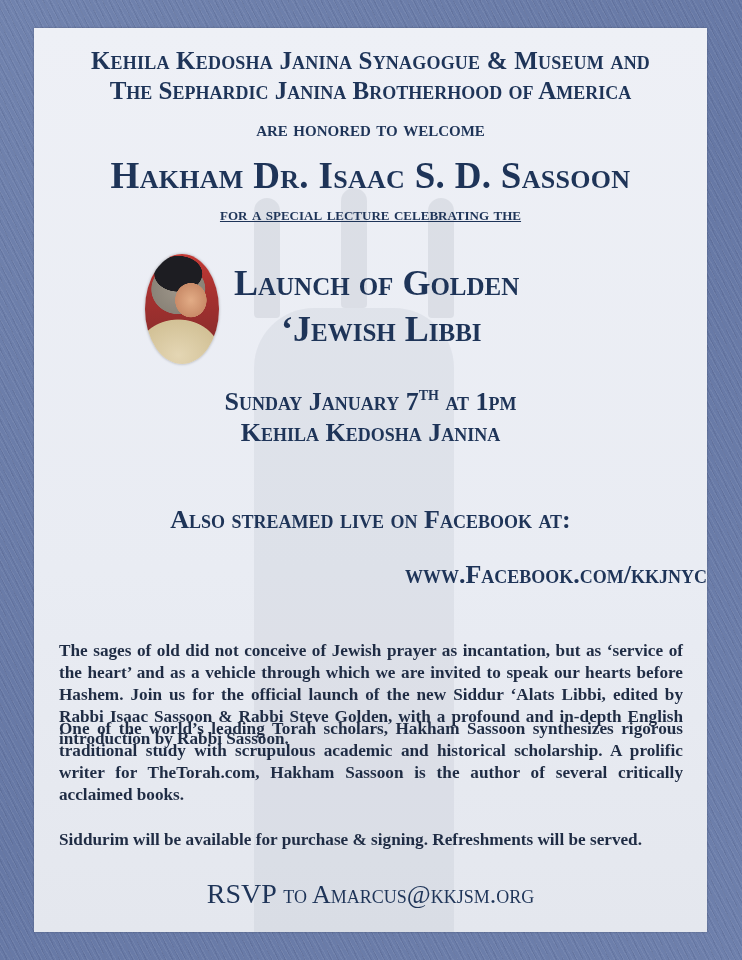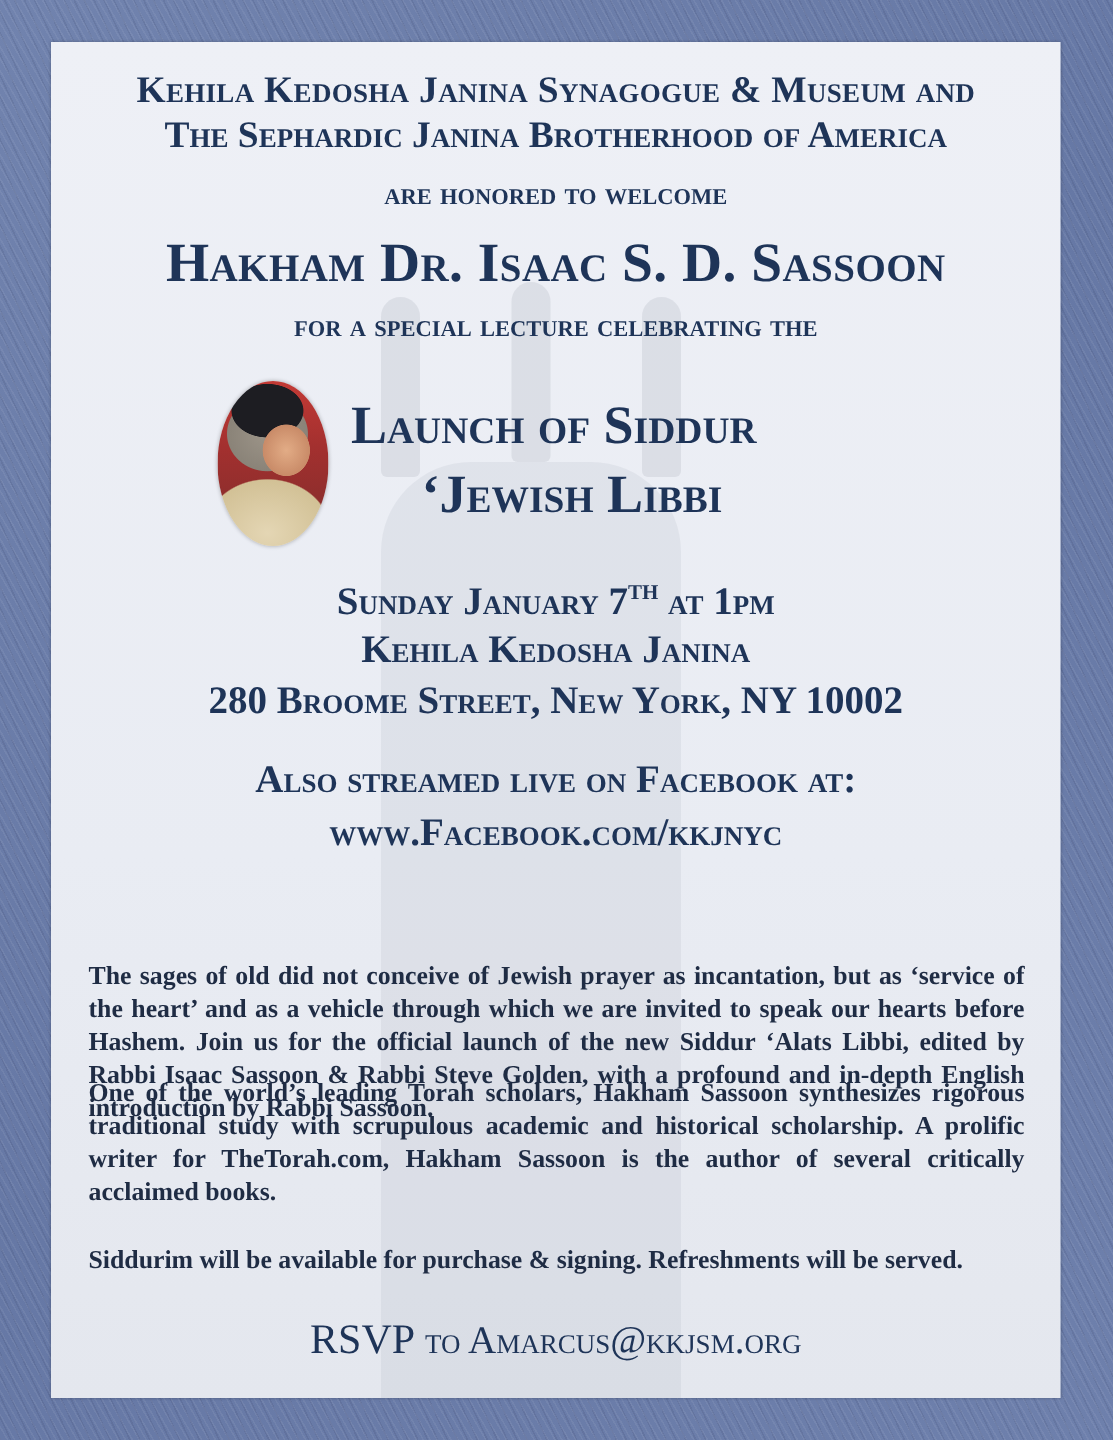--- a/index.html
+++ b/index.html
@@ -37,42 +37,42 @@
     .wm-f1 { left: 20px; } .wm-f2 { left: 107px; top: -10px; } .wm-f3 { left: 194px; }
 
     .content { position: absolute; left: 0; top: 0; width: 673px; height: 680px; color: #1e3458; }
     .center { text-align: center; position: absolute; left: 0; width: 673px; }
     .sc { font-variant: small-caps; font-family: "Liberation Serif", serif; }
 
     .org1 { top: 18px; font-size: 25px; font-weight: bold; line-height: 30px; letter-spacing: 0.2px; }
     .org2 { top: 48px; font-size: 25px; font-weight: bold; line-height: 30px; }
     .honored { top: 88px; font-size: 22px; font-weight: bold; }
     .speaker { top: 126px; font-size: 37px; font-weight: bold; letter-spacing: 0.3px; }
-    .lecture { top: 176px; font-size: 22px; font-weight: bold; }
+    .lecture { top: 176px; font-size: 18px; font-weight: bold; text-decoration: underline; }
 
     .photo {
       position: absolute; left: 111px; top: 226px;
       width: 74px; height: 110px; border-radius: 50%;
       background:
         radial-gradient(ellipse 30% 22% at 62% 42%, #e2ac86 0%, #c98b68 70%, transparent 72%),
         radial-gradient(ellipse 40% 20% at 45% 18%, #1d1d22 0%, #1d1d22 80%, transparent 82%),
         radial-gradient(ellipse 45% 28% at 45% 32%, #9d9589 0%, #8a8378 80%, transparent 82%),
         radial-gradient(ellipse 70% 40% at 45% 92%, #e4d6b4 0%, #d2c196 80%, transparent 82%),
         linear-gradient(180deg, #c23a35 0%, #a3302f 40%, #7d2c2a 100%);
       box-shadow: 0 0 3px rgba(0,0,0,0.3);
     }
     .launch1 { position: absolute; left: 200px; top: 234px; font-size: 36px; font-weight: bold; color: #1e3458; }
     .launch2 { position: absolute; left: 247px; top: 280px; font-size: 36px; font-weight: bold; color: #1e3458; }
 
     .date { top: 354px; font-size: 26px; font-weight: bold; }
     .date sup { font-size: 20px; vertical-align: 10px; }
     .venue { top: 390px; font-size: 26px; font-weight: bold; }
     .address { top: 424px; font-size: 26px; font-weight: bold; }
     .stream1 { top: 477px; font-size: 26px; font-weight: bold; }
-    .stream2 { top: 512px; font-size: 26px; font-weight: bold; }
+    .stream2 { top: 532px; font-size: 26px; font-weight: bold; text-align: right; }
 
     .para {
       position: absolute; left: 25px; width: 624px;
       font-family: "Liberation Serif", serif;
       font-size: 17.2px; line-height: 22px; font-weight: bold;
       text-align: justify; color: #1f2c44;
     }
     .p1 { top: 564px; margin-top: 48px; }
     .p2 { top: 690px; }
     .p3 { top: 801px; text-align: left; }
@@ -91,28 +91,27 @@
   </div>
 
   <div class="content">
     <div class="center sc org1">Kehila Kedosha Janina Synagogue &amp; Museum and</div>
     <div class="center sc org2">The Sephardic Janina Brotherhood of America</div>
     <div class="center sc speaker">Hakham Dr. Isaac S. D. Sassoon</div>
     <div class="center sc honored">are honored to welcome</div>
     <div class="center sc lecture">for a special lecture celebrating the</div>
 
     <div class="photo"></div>
-    <div class="sc launch1">Launch of Siddur</div>
+    <div class="sc launch1">Launch of Golden</div>
     <div class="sc launch2">‘Jewish Libbi</div>
 
     <div class="center sc date">
       <span>Sunday January 7</span><sup>th</sup><span> at 1pm</span>
     </div>
     <div class="center sc venue">Kehila Kedosha Janina</div>
-    <div class="center sc address">280 Broome Street, New York, NY 10002</div>
 
     <div class="center sc stream1">Also streamed live on Facebook at:</div>
     <div class="center sc stream2">www.Facebook.com/kkjnyc</div>
 
     <p class="para p1">The sages of old did not conceive of Jewish prayer as incantation, but as ‘service of the heart’ and as a vehicle through which we are invited to speak our hearts before Hashem. Join us for the official launch of the new Siddur ‘Alats Libbi, edited by Rabbi Isaac Sassoon &amp; Rabbi Steve Golden, with a profound and in-depth English introduction by Rabbi Sassoon.</p>
     <p class="para p2">One of the world’s leading Torah scholars, Hakham Sassoon synthesizes rigorous traditional study with scrupulous academic and historical scholarship. A prolific writer for TheTorah.com, Hakham Sassoon is the author of several critically acclaimed books.</p>
     <p class="para p3">Siddurim will be available for purchase &amp; signing. Refreshments will be served.</p>
 
     <div class="center sc rsvp">
       <span class="big">RSVP</span><span> to </span><span>Amarcus@kkjsm.org</span>

